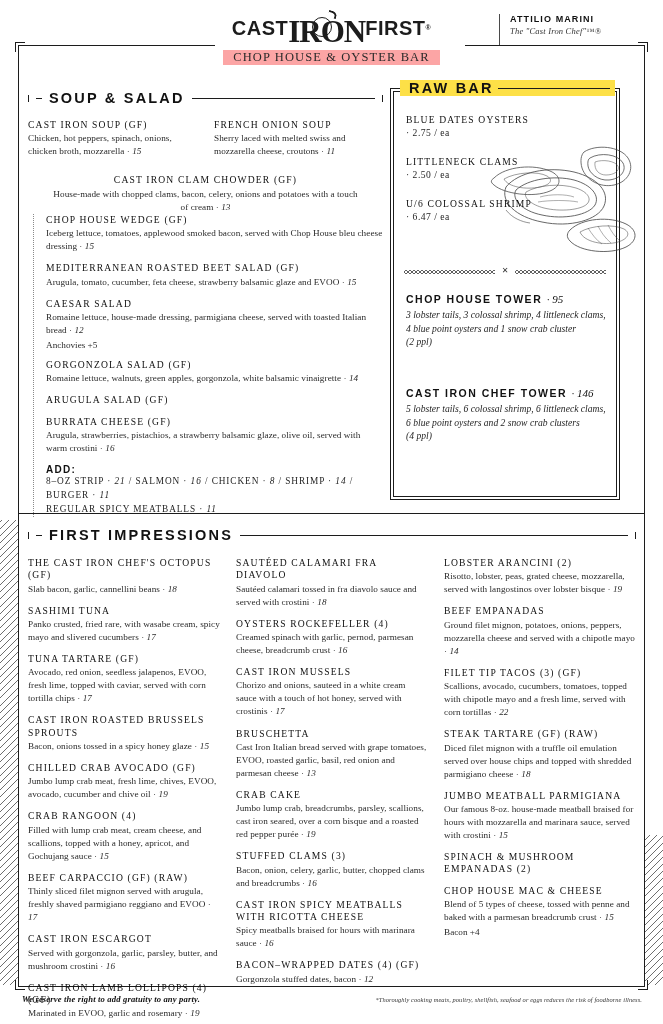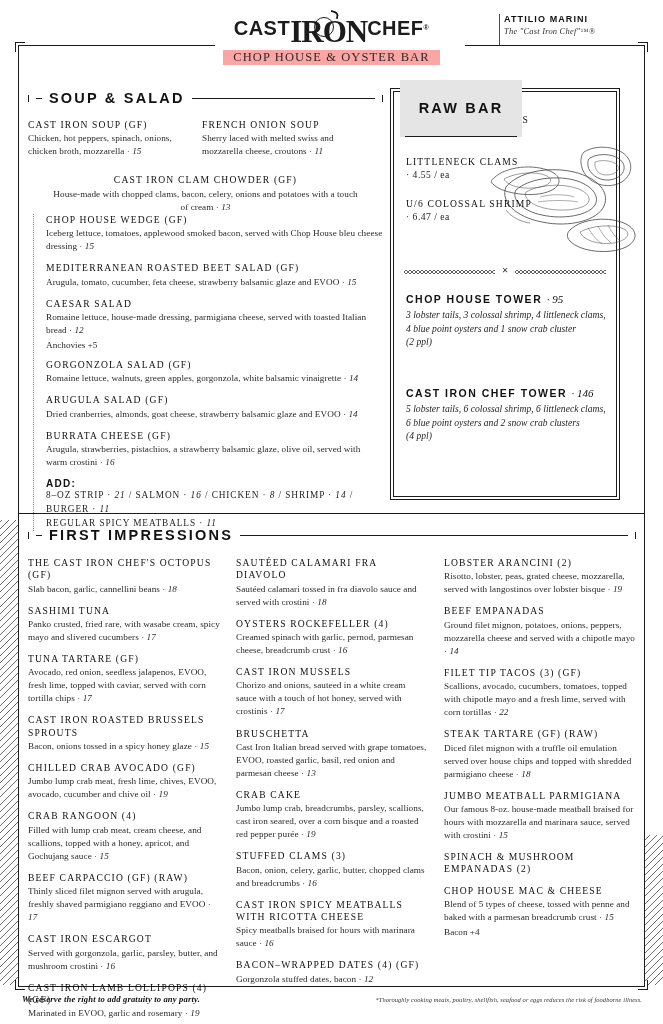--- a/index.html
+++ b/index.html
@@ -58,21 +58,21 @@
   .brand-sub {
     margin-top: 1px;
     font-family: "Liberation Serif", serif;
     font-size: 12.5px; letter-spacing: 1.1px; color: #2a2a2a;
     background: #fca5a5; display: inline-block; padding: 0 10px;
   }
 
   
   .credit {
     position: absolute; top: 14px; left: 499px; width: 158px;
-    padding-left: 4px; border-left: 1px solid #4a4a4a; height: 32px;
+    padding-left: 10px; border-left: 1px solid #4a4a4a; height: 32px;
   }
   .credit-name {
     font-family: "Liberation Sans", sans-serif;
     font-weight: 700; font-size: 9px; letter-spacing: 1.1px; color: #111;
   }
   .credit-sub {
     font-style: italic; font-size: 8.5px; color: #333; margin-top: 2px;
     letter-spacing: .2px;
   }
 
@@ -129,21 +129,21 @@
   }
   .item-desc {
     font-size: 9.2px; line-height: 1.42; color: #2b2b2b;
     letter-spacing: .05px; margin-top: 1px;
   }
   .item-desc .price { font-style: italic; }
   .item-extra { font-size: 9.2px; color: #2b2b2b; margin-top: 3px; }
 
   
   .soup-wrap { position: absolute; left: 28px; top: 90px; width: 355px; }
-  .soup-two { display: flex; gap: 6px; margin-top: 13px; }
+  .soup-two { display: flex; gap: 18px; margin-top: 13px; }
   .soup-two > div { width: 168px; }
   .soup-center { margin-top: 7px; text-align: center; }
   .soup-center .item-desc { padding: 0 22px; }
 
   .salad-box {
     position: absolute; left: 33px; top: 214px; width: 350px;
     border-left: 1px dotted #8a8a8a; padding-left: 12px;
   }
   .add-head {
     font-family: "Liberation Sans", sans-serif;
@@ -161,23 +161,22 @@
     width: 230px; height: 412px;
   }
   .raw-border-outer {
     position: absolute; inset: 0; border: 1px solid #1c1c1c;
   }
   .raw-border-inner {
     position: absolute; inset: 3px; border: 1px solid #1c1c1c;
   }
   .raw-head {
     position: absolute; left: 10px; top: -8px; display: flex;
-    align-items: center; gap: 20px; background: #e5e5e5; padding: 0 5px;
+    align-items: center; gap: 4px; background: #fde047; padding: 0 5px;
     z-index: 4;
-    flex-direction: column;
   }
   .raw-head .rule-r { width: 112px; height: 1px; background: #1c1c1c; }
   .raw-body { position: absolute; left: 16px; top: 26px; right: 12px; z-index: 3; }
   .raw-item { margin-bottom: 18px; }
   .raw-name {
     font-size: 9.6px; letter-spacing: 1.15px; color: #111;
   }
   .raw-price { font-size: 9.6px; letter-spacing: .5px; margin-top: 2px; color: #1f1f1f; }
 
   .squiggle-row {
@@ -237,21 +236,21 @@
 </head>
 <body>
 
 <div class="page">
 
   <div class="hatch hatch-left"></div>
   <div class="hatch hatch-right"></div>
 
   <div class="brand">
     <div class="brand-logo">
-      <span class="lg-cast">CAST</span><span class="lg-iron"><span>IRON</span><span class="ring"></span><span class="stem"></span></span><span class="lg-chef">CHEF</span><span class="lg-cast reg">®</span>
+      <span class="lg-cast">CAST</span><span class="lg-iron"><span>IRON</span><span class="ring"></span><span class="stem"></span></span><span class="lg-chef">FIRST</span><span class="lg-cast reg">®</span>
     </div>
     <div><span class="brand-sub">CHOP HOUSE &amp; OYSTER BAR</span></div>
   </div>
 
   <div class="credit">
     <div class="credit-name">ATTILIO MARINI</div>
     <div class="credit-sub">The "Cast Iron Chef"™®</div>
   </div>
 
   <div class="frame">
@@ -303,21 +302,20 @@
       <div class="item-extra">Anchovies +5</div>
     </div>
 
     <div class="item">
       <div class="item-name">GORGONZOLA SALAD (GF)</div>
       <div class="item-desc"><span>Romaine lettuce, walnuts, green apples, gorgonzola, white balsamic vinaigrette · </span><span class="price">14</span></div>
     </div>
 
     <div class="item">
       <div class="item-name">ARUGULA SALAD (GF)</div>
-      <div class="item-desc"><span>Dried cranberries, almonds, goat cheese, strawberry balsamic glaze and EVOO · </span><span class="price">14</span></div>
     </div>
 
     <div class="item">
       <div class="item-name">BURRATA CHEESE (GF)</div>
       <div class="item-desc"><span>Arugula, strawberries, pistachios, a strawberry balsamic glaze, olive oil, served with warm crostini · </span><span class="price">16</span></div>
     </div>
 
     <div class="add-head">ADD:</div>
     <div class="add-line"><span>8–OZ STRIP · </span><span class="num">21</span><span> / SALMON · </span><span class="num">16</span><span> / CHICKEN · </span><span class="num">8</span><span> / SHRIMP · </span><span class="num">14</span><span> / BURGER · </span><span class="num">11</span></div>
     <div class="add-line"><span>REGULAR SPICY MEATBALLS · </span><span class="num">11</span></div>
@@ -364,21 +362,21 @@
       </g>
     </svg>
 
     <div class="raw-body">
       <div class="raw-item">
         <div class="raw-name">BLUE DATES OYSTERS</div>
         <div class="raw-price">· 2.75 / ea</div>
       </div>
       <div class="raw-item">
         <div class="raw-name">LITTLENECK CLAMS</div>
-        <div class="raw-price">· 4.55 / ea</div>
+        <div class="raw-price">· 2.50 / ea</div>
       </div>
       <div class="raw-item">
         <div class="raw-name">U/6 COLOSSAL SHRIMP</div>
         <div class="raw-price">· 6.47 / ea</div>
       </div>
     </div>
 
     <div class="squiggle-row">
       <span class="squiggle"></span>
       <span class="squiggle-x">✕</span>

